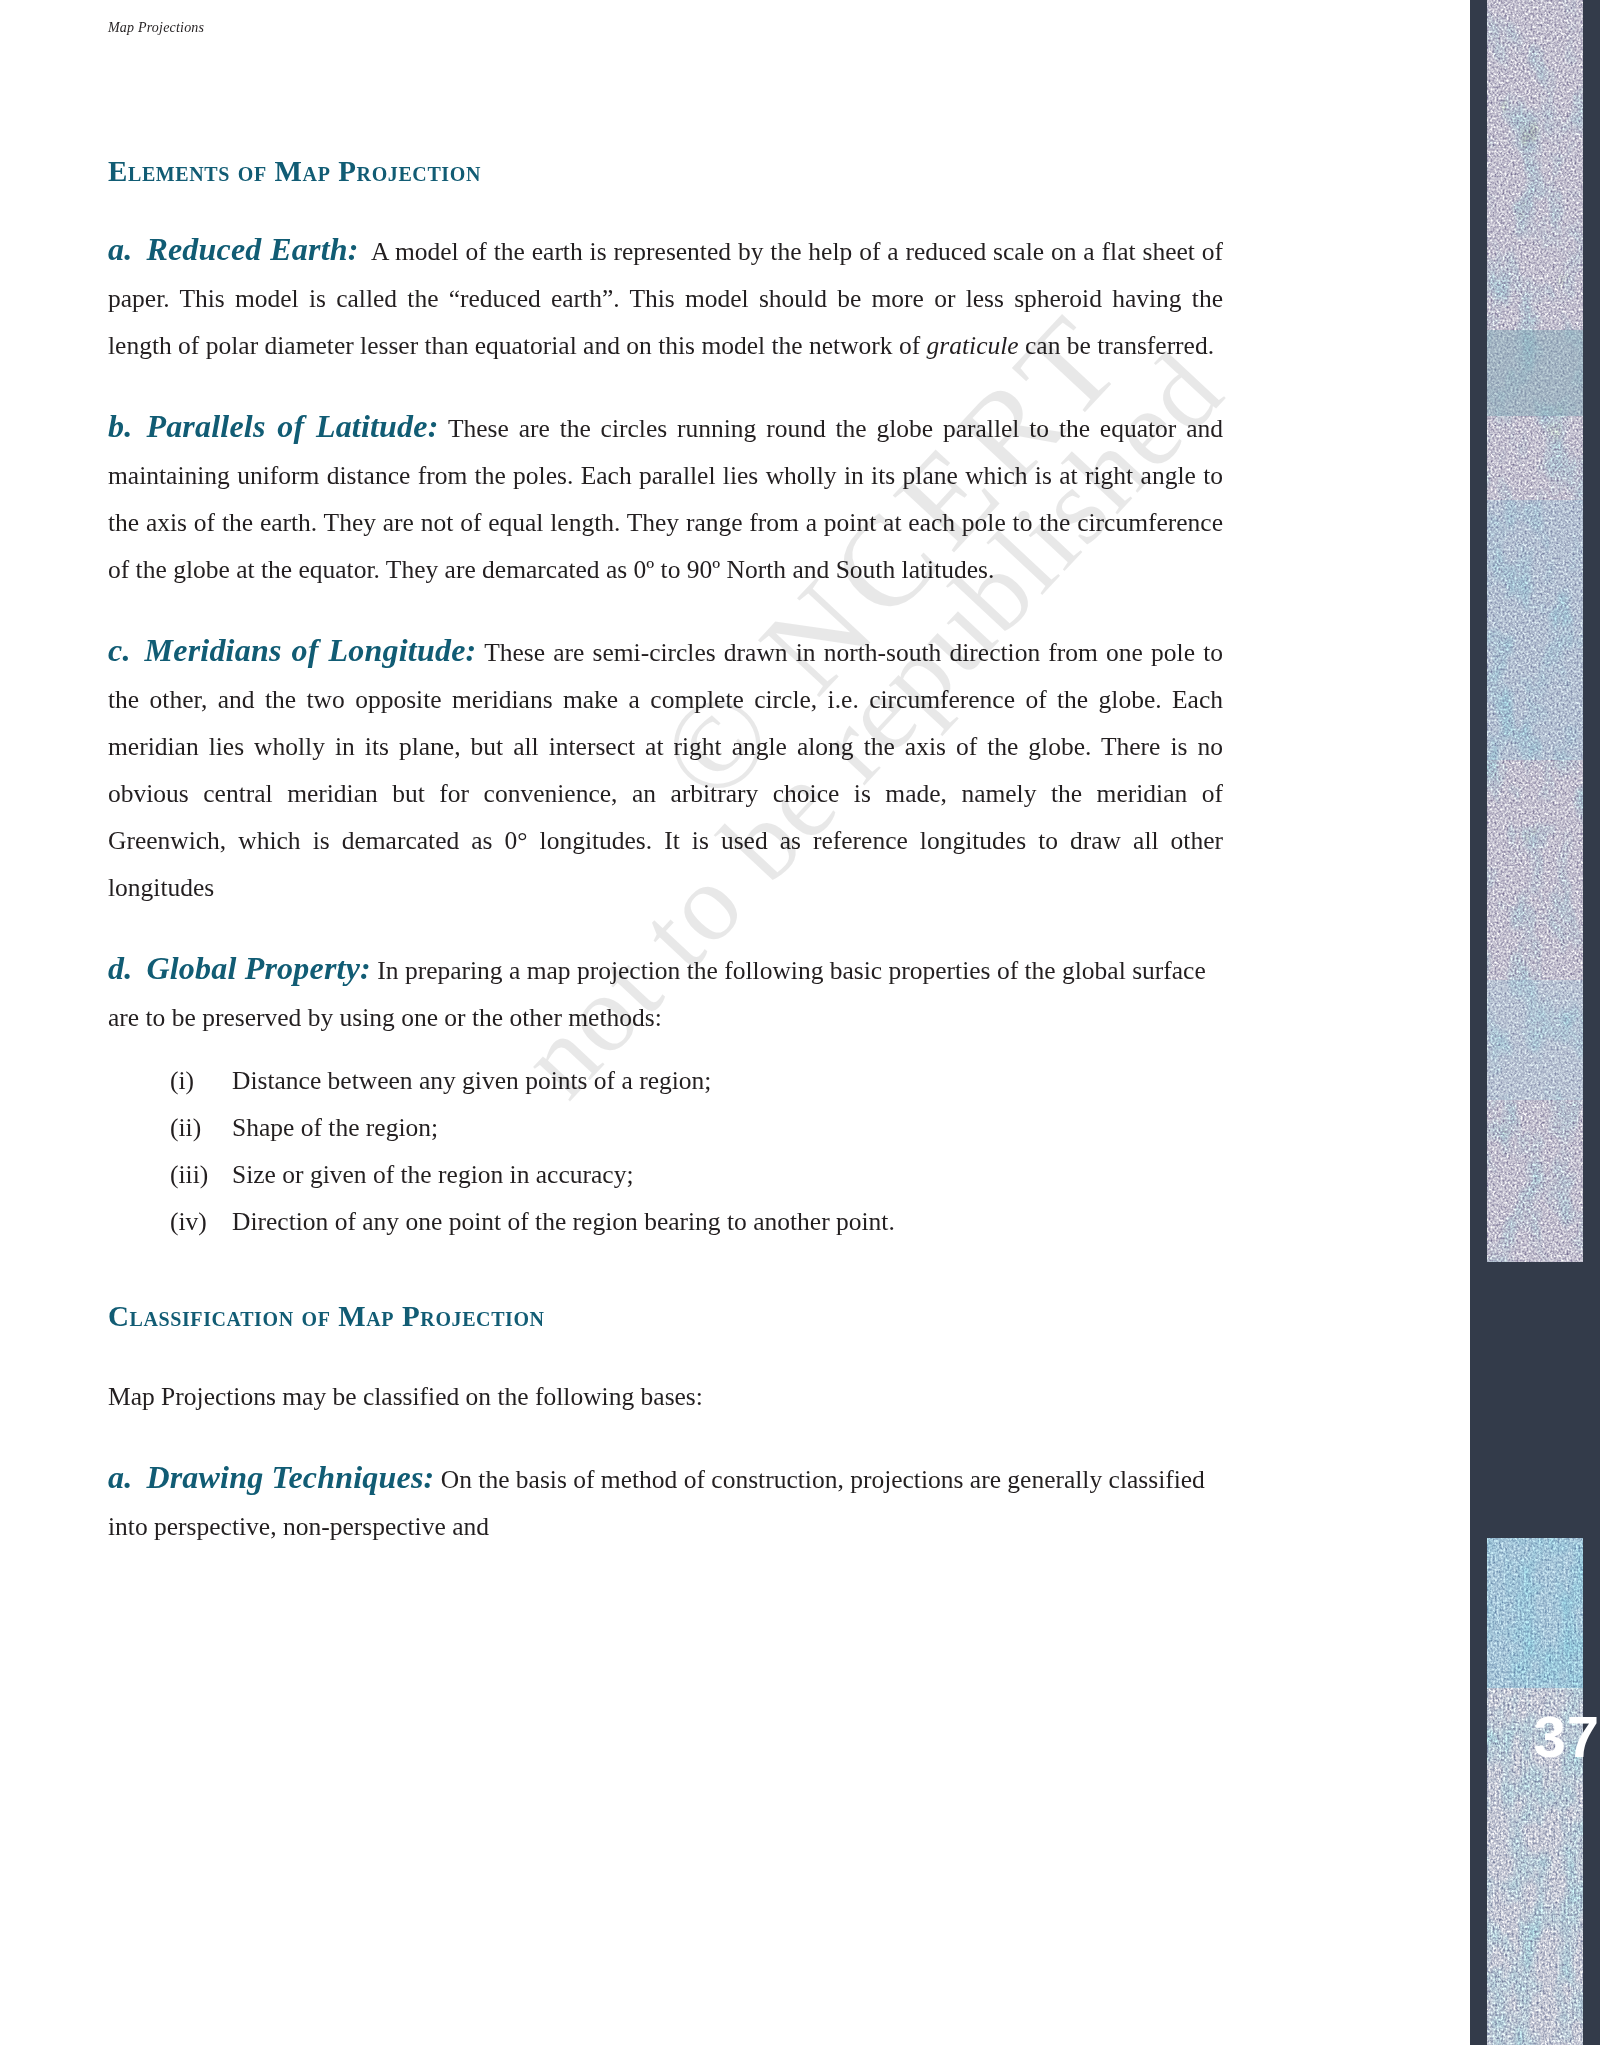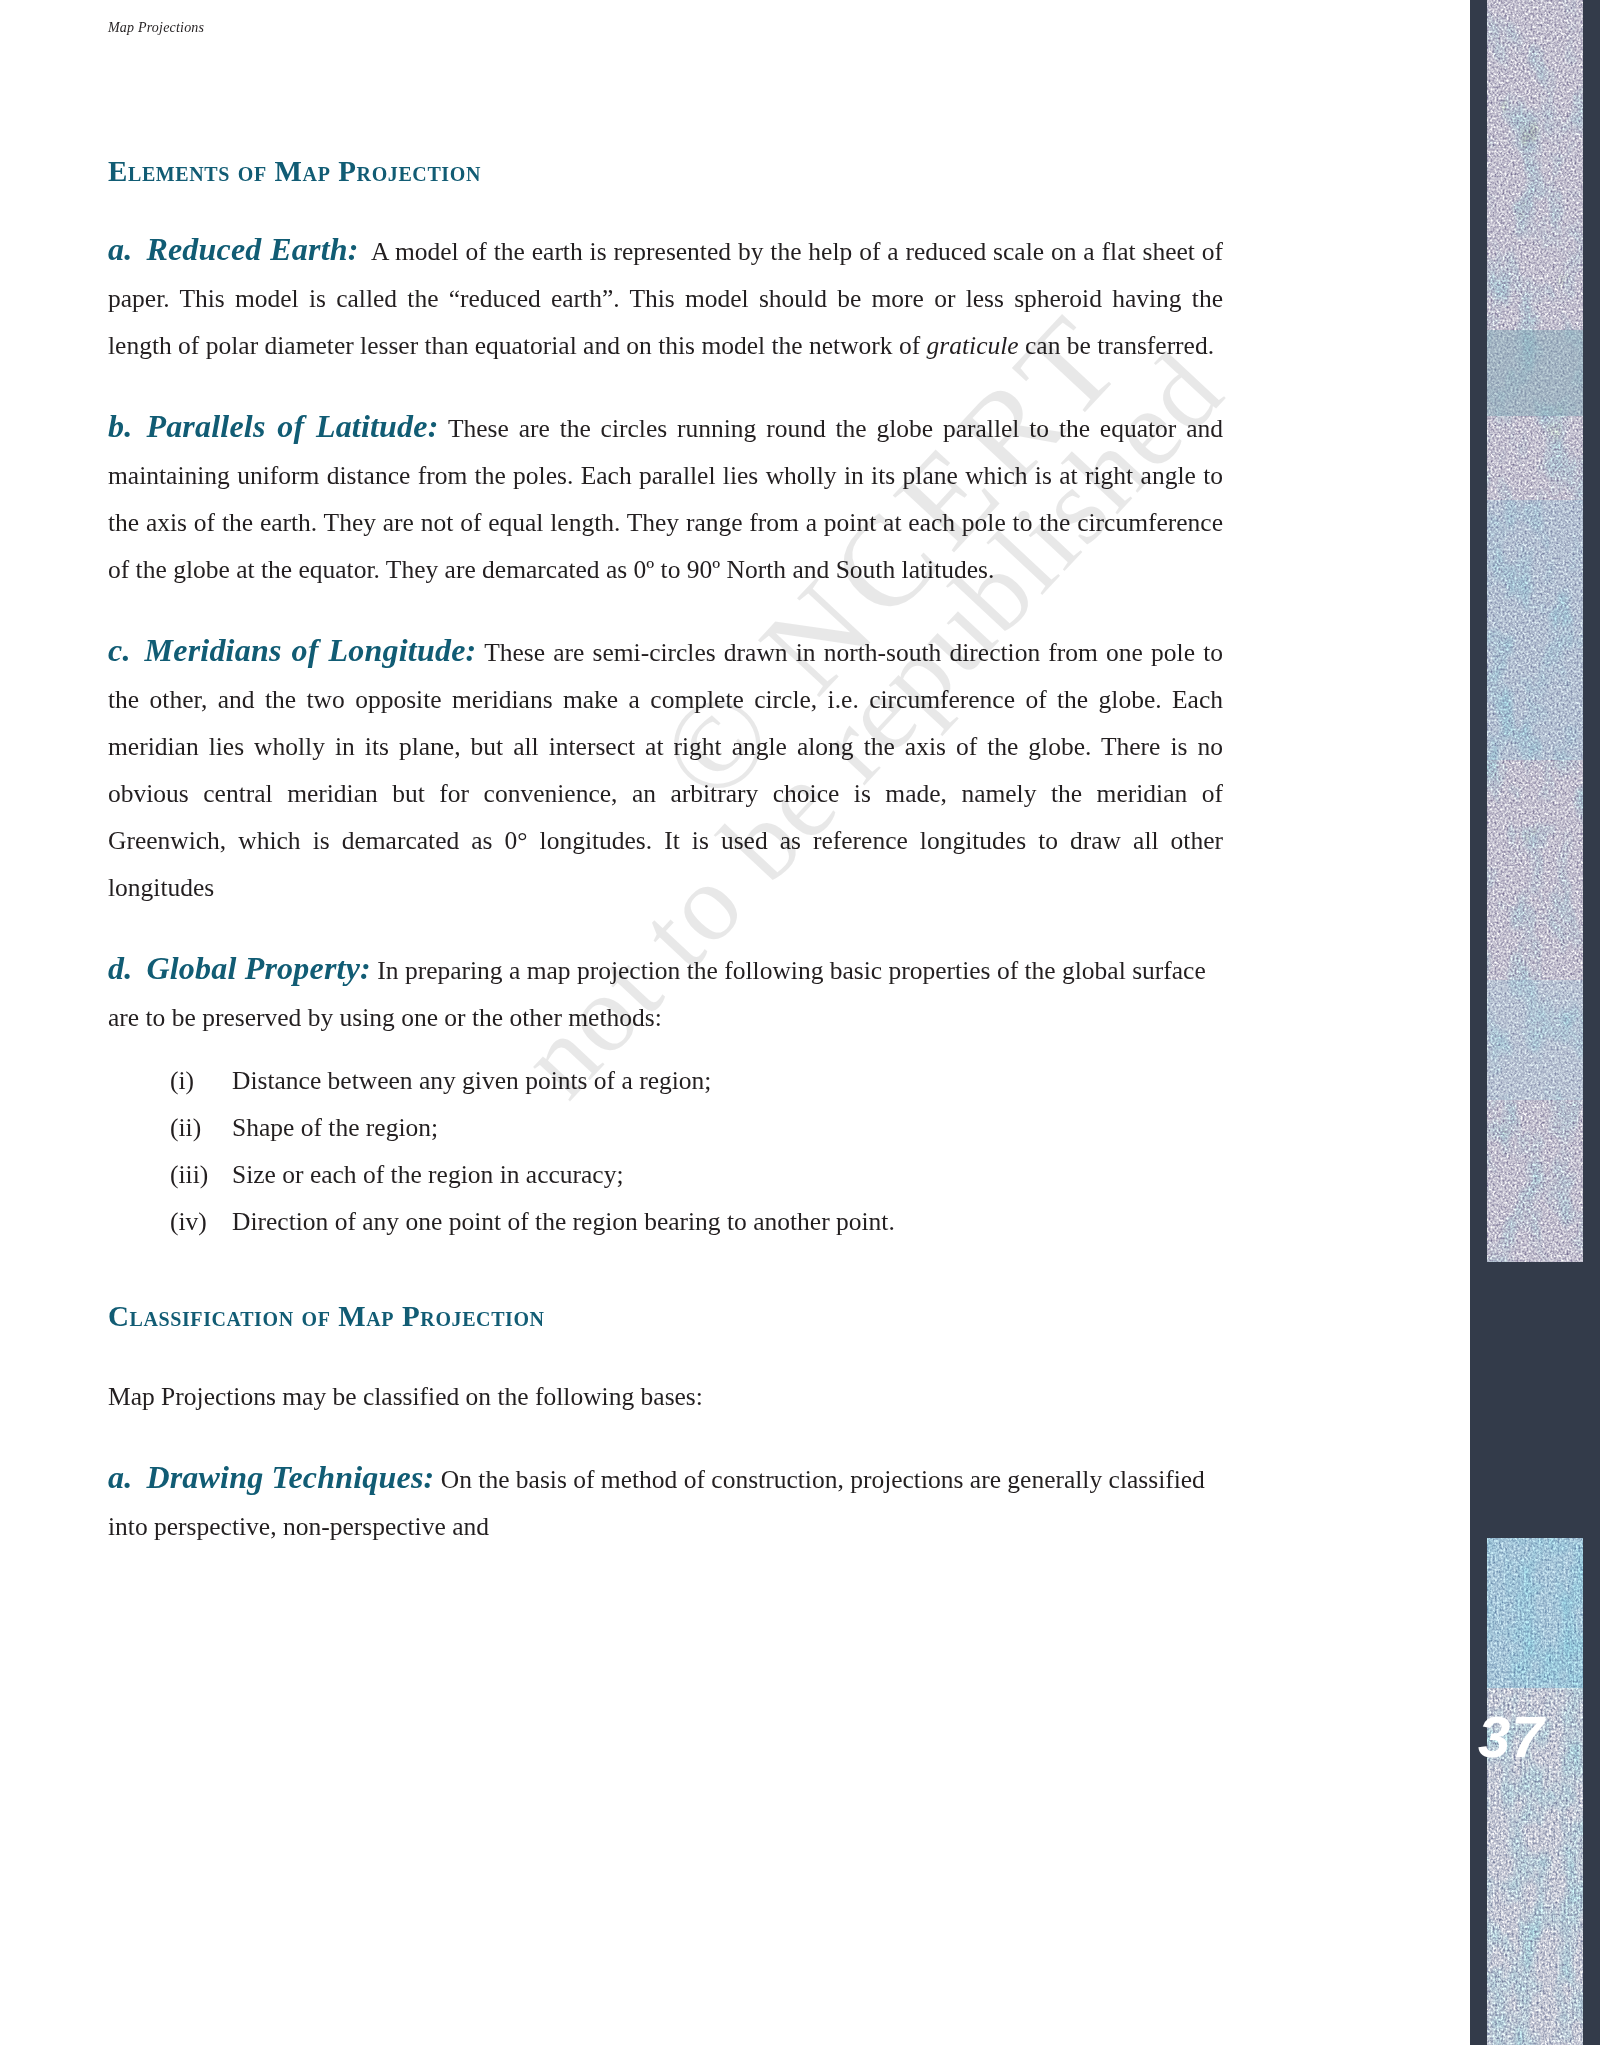--- a/index.html
+++ b/index.html
@@ -159,28 +159,27 @@
     overflow: hidden;
   }
   #tex-top { top: 0; height: 1262px; }
   #tex-bottom { top: 1538px; height: 507px; }
 
   .page-number {
     position: absolute;
     left: 38px;
     top: 1703px;
     width: 122px;
-    text-align: left;
+    text-align: right;
     color: #ffffff;
     font-family: "Liberation Sans", "DejaVu Sans", sans-serif;
     font-weight: bold;
     font-size: 58px;
     letter-spacing: 1px;
     z-index: 3;
-    font-style: italic;
   }
 </style>
 </head>
 <body>
 
 <div id="page">
 
   <div class="running-head">Map Projections</div>
 
   <div id="watermark">
@@ -204,21 +203,21 @@
       <li>
           <span class="num">(i)</span>
           <span>Distance between any given points of a region;</span>
         </li>
       <li>
           <span class="num">(ii)</span>
           <span>Shape of the region;</span>
         </li>
       <li>
           <span class="num">(iii)</span>
-          <span>Size or each of the region in accuracy;</span>
+          <span>Size or given of the region in accuracy;</span>
         </li>
       <li>
           <span class="num">(iv)</span>
           <span>Direction of any one point of the region bearing to another point.</span>
         </li>
     </ul>
 
     <h2 class="section-heading second">Classification of Map Projection</h2>
 
     <p class="body ragged">Map Projections may be classified on the following bases:</p>

